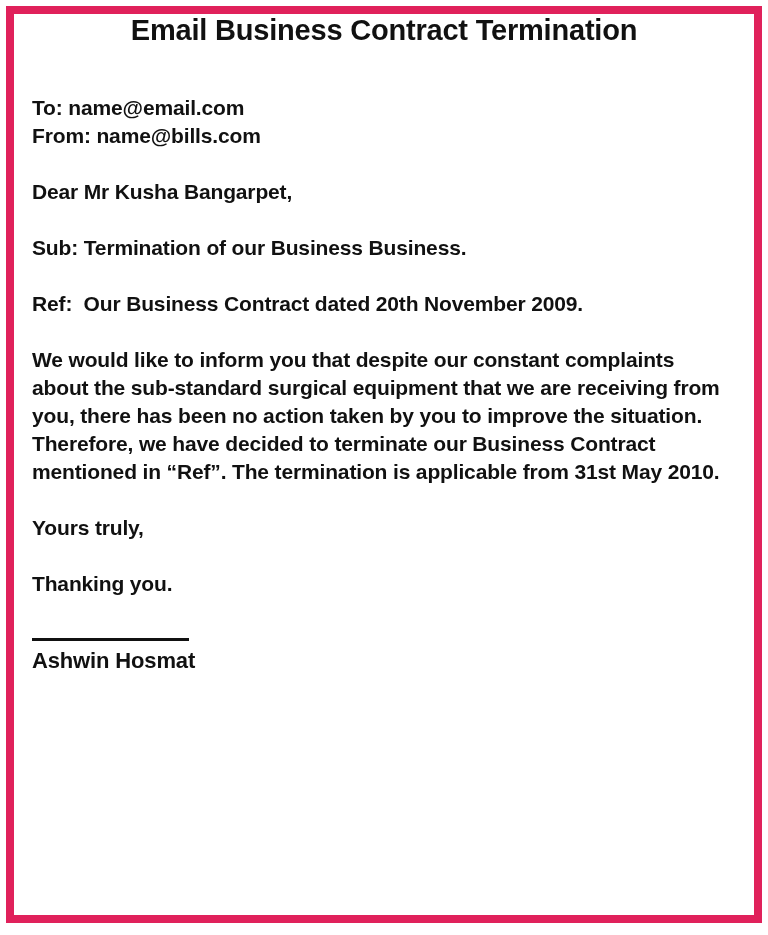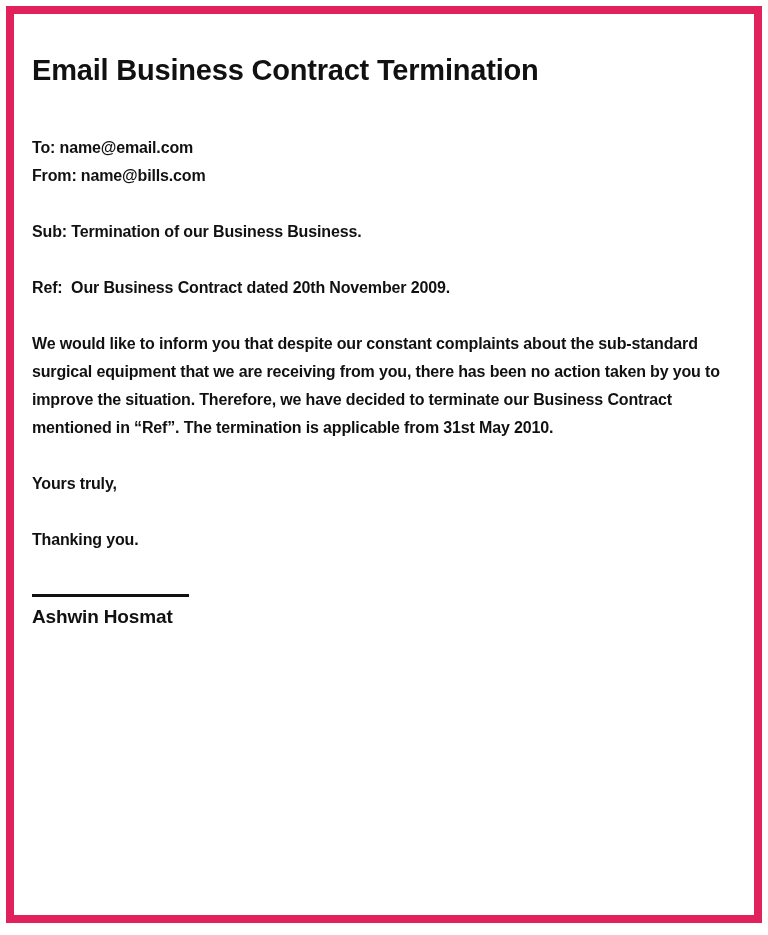--- a/index.html
+++ b/index.html
@@ -28,32 +28,32 @@
   #letter-inner {
     position: relative;
     width: 100%;
     height: 100%;
     box-sizing: border-box;
     padding: 0 18px;
   }
 
   #letter-title {
     margin: 0;
-    padding-top: 40px;
+    text-align: center;
     font-size: 29px;
     font-weight: bold;
     color: #111111;
     letter-spacing: -0.2px;
     line-height: 1.15;
   }
 
   .body-block {
     color: #111111;
     font-weight: bold;
-    font-size: 16px;
+    font-size: 21px;
     line-height: 28px;
     letter-spacing: -0.15px;
   }
 
   #email-headers {
     margin-top: 47px;
   }
 
   .header-line {
     white-space: pre;
@@ -74,38 +74,39 @@
   #signature-rule {
     width: 157px;
     height: 3px;
     background: #111111;
     margin-bottom: 6px;
   }
 
   #signer-name {
     color: #111111;
     font-weight: bold;
-    font-size: 19px;
+    font-size: 22px;
     line-height: 28px;
     letter-spacing: -0.15px;
   }
 </style>
 </head>
 <body>
 
 <div id="letter-page">
   <div id="letter-inner">
 
     <h1 id="letter-title">Email Business Contract Termination</h1>
 
     <div id="email-headers" class="body-block">
       <div class="header-line">To: name@email.com</div>
       <div class="header-line">From: name@bills.com</div>
     </div>
 
+    <div class="body-block para">Dear Mr Kusha Bangarpet,</div>
 
     <div class="body-block para">Sub: Termination of our Business Business.</div>
 
     <div class="body-block para header-line">Ref:  Our Business Contract dated 20th November 2009.</div>
 
     <div class="body-block para tight">We would like to inform you that despite our constant complaints about the sub-standard surgical equipment that we are receiving from you, there has been no action taken by you to improve the situation. Therefore, we have decided to terminate our Business Contract mentioned in “Ref”. The termination is applicable from 31st May 2010.</div>
 
 
     <div class="body-block para">Yours truly,</div>
 

